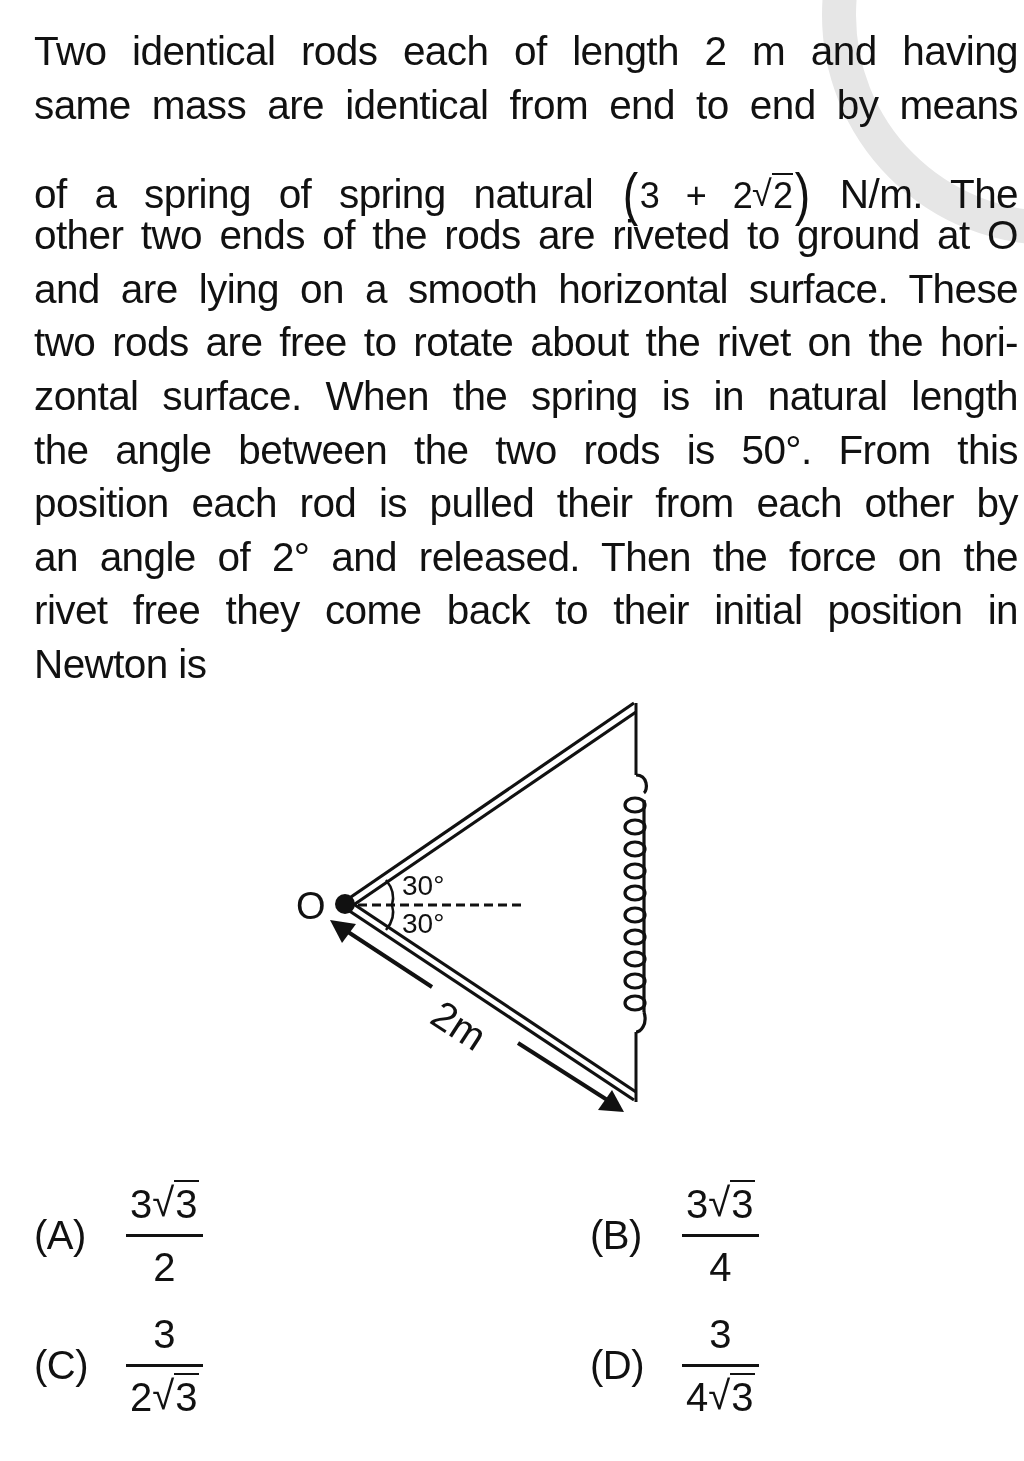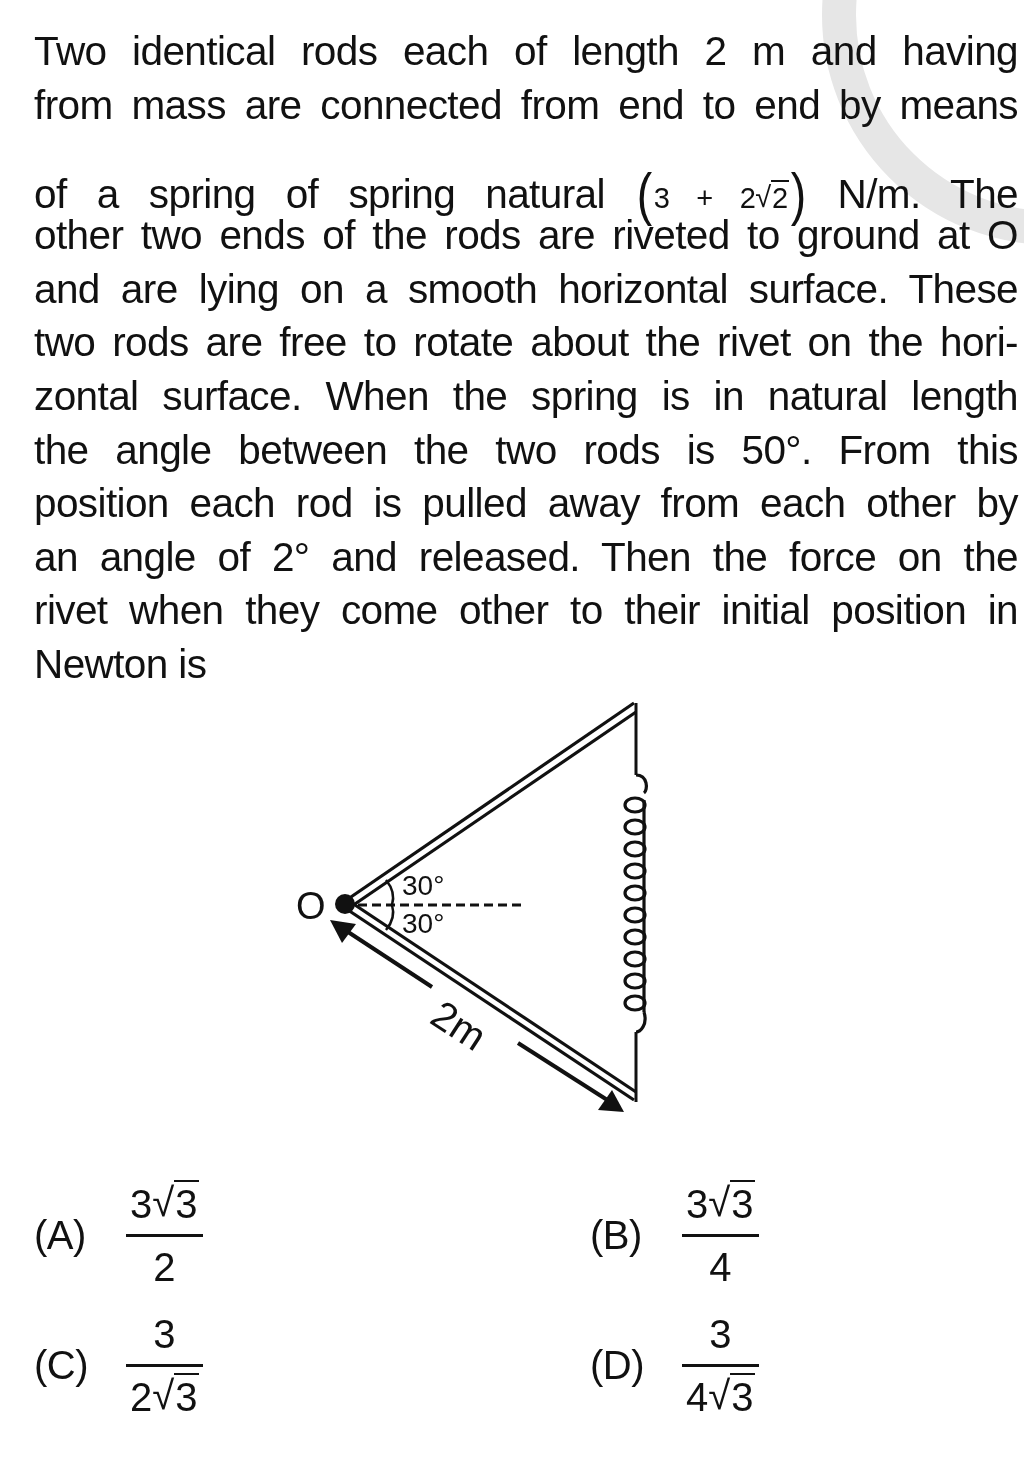--- a/index.html
+++ b/index.html
@@ -14,53 +14,53 @@
     }
     .question {
       position: absolute; left: 34px; top: 25px; width: 984px;
       font-size: 40.5px; line-height: 53.6px; letter-spacing: -0.6px;
       text-align: justify; text-align-last: auto;
     }
     .line { display: block; white-space: nowrap; text-align: justify; text-align-last: justify; }
     .line.last { text-align-last: left; }
     .line.tall { height: 81px; line-height: 132px; margin-top: -4px; }
     .math-paren { display: inline-block; font-size: 58px; line-height: 1; vertical-align: -6px; font-weight: 300; transform: scaleX(0.8); }
-    .math-inner { font-size: 29px; }
+    .math-inner { font-size: 36px; }
     .sqrt { display: inline-block; position: relative; padding-left: 0.55em; }
     .sqrt .rad { position: absolute; left: 0; top: -0.05em; font-size: 1em; }
     .sqrt .arg { border-top: 2.5px solid #111; padding: 0 1px; }
     .diagram { position: absolute; left: 0; top: 0; width: 1024px; height: 1461px; pointer-events: none; }
     .options { position: absolute; left: 0; top: 1160px; width: 1024px; height: 300px; }
     .option { position: absolute; display: flex; align-items: center; }
     .opt-label { font-size: 40px; width: 92px; letter-spacing: -0.5px; }
     .frac { display: inline-flex; flex-direction: column; align-items: center; font-size: 40px; }
     .frac .num, .frac .den { line-height: 48px; padding: 0 4px; }
     .frac .bar { height: 3px; background: #111; align-self: stretch; margin: 6px 0; }
   </style>
 </head>
 <body>
 
 <div class="watermark"></div>
 
 <div class="question">
   <span class="line">Two identical rods each of length 2 m and having</span>
-  <span class="line">from mass are connected from end to end by means</span>
+  <span class="line">same mass are identical from end to end by means</span>
   <span class="line tall">
     <span>of a spring of spring natural</span>
     <span class="math-paren">(</span><span class="math-inner"><span>3</span> <span>+</span> <span>2</span><span class="sqrt"><span class="rad">√</span><span class="arg">2</span></span></span><span class="math-paren">)</span>
     <span>N/m. The</span>
   </span>
   <span class="line">other two ends of the rods are riveted to ground at O</span>
   <span class="line">and are lying on a smooth horizontal surface. These</span>
   <span class="line">two rods are free to rotate about the rivet on the hori-</span>
   <span class="line">zontal surface. When the spring is in natural length</span>
   <span class="line">the angle between the two rods is 50°. From this</span>
-  <span class="line">position each rod is pulled away from each other by</span>
+  <span class="line">position each rod is pulled their from each other by</span>
   <span class="line">an angle of 2° and released. Then the force on the</span>
-  <span class="line">rivet when they come other to their initial position in</span>
+  <span class="line">rivet free they come back to their initial position in</span>
   <span class="line last">Newton is</span>
 </div>
 
 <svg class="diagram" viewBox="0 0 1024 1461" xmlns="http://www.w3.org/2000/svg">
   <defs>
     <marker id="arrowhead" markerWidth="10" markerHeight="10" refX="5" refY="5" orient="auto" markerUnits="userSpaceOnUse">
       <path d="M0,0 L10,5 L0,10 z" fill="#111"></path>
     </marker>
   </defs>
 

